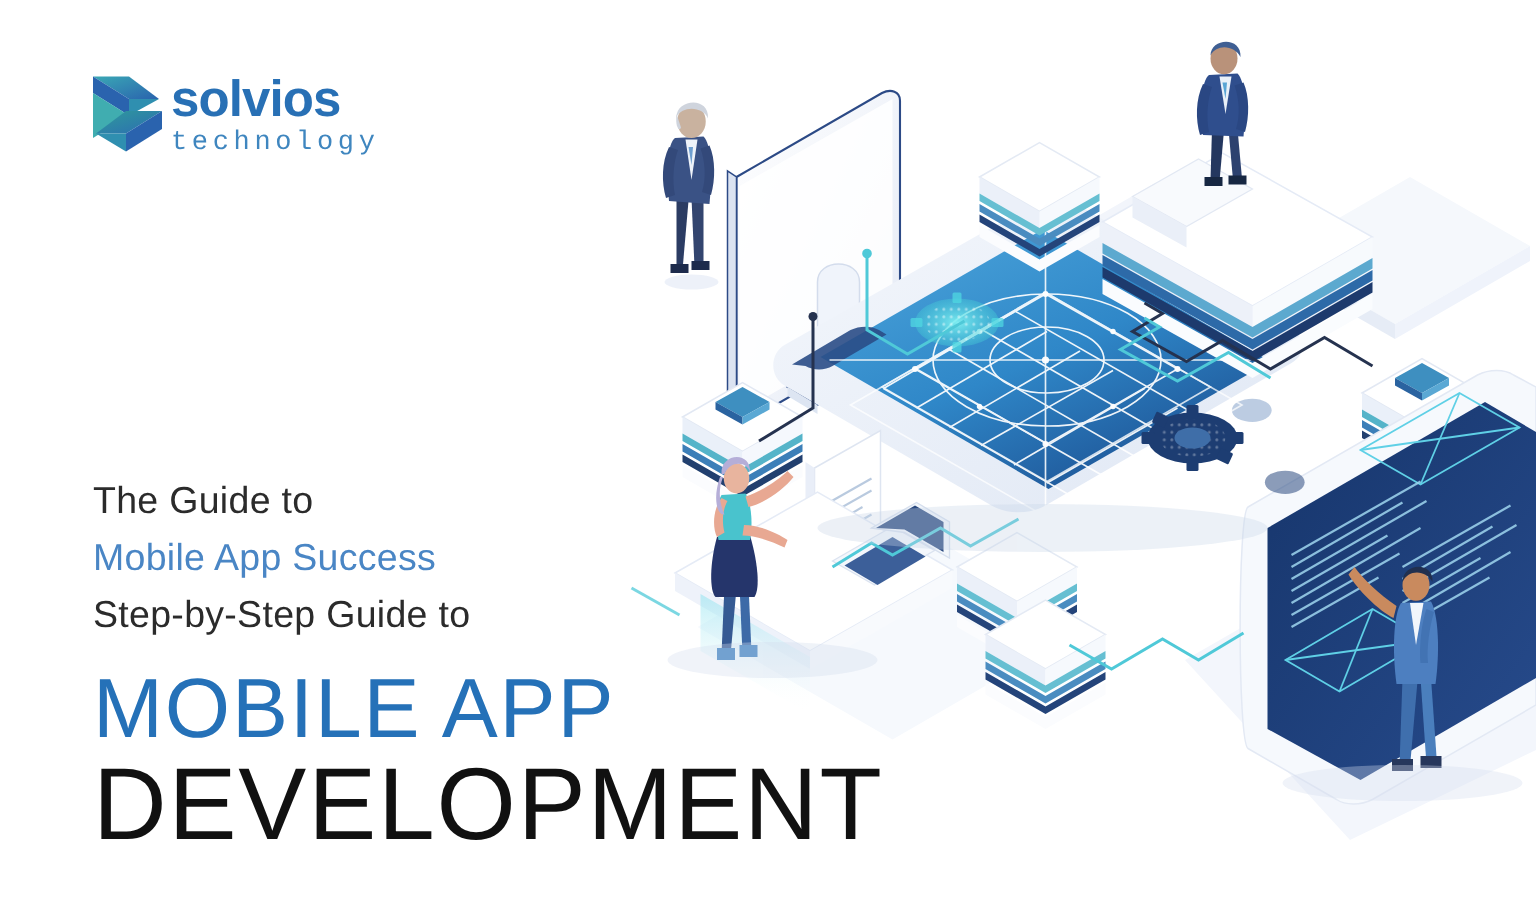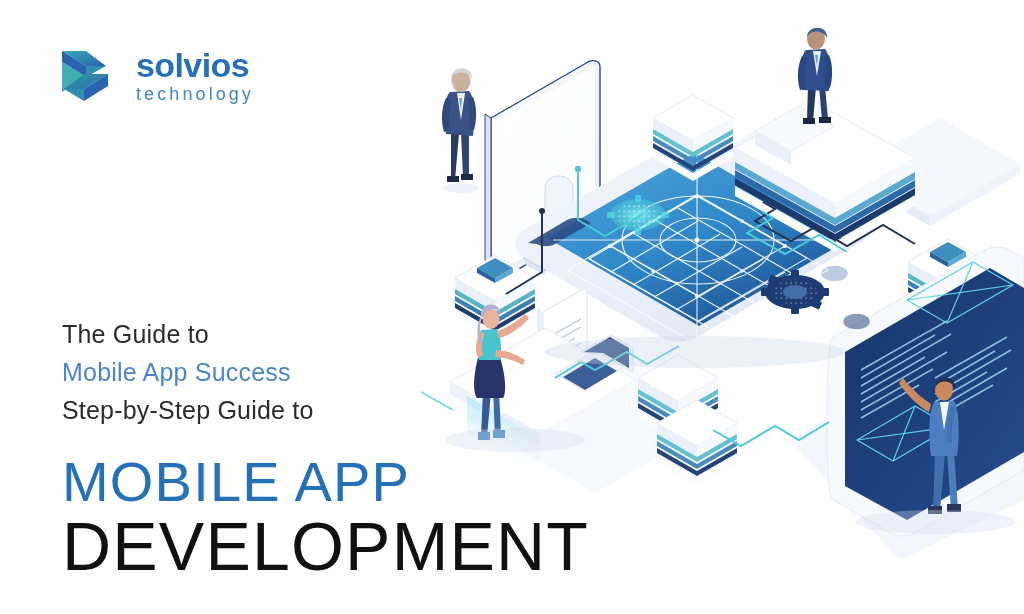--- a/index.html
+++ b/index.html
@@ -4,37 +4,37 @@
 <style>
   html,body{margin:0;padding:0;background:#ffffff;}
   body{
     width:1024px;height:614px;overflow:hidden;position:relative;
     font-family:"Liberation Sans", sans-serif;
     -webkit-font-smoothing:antialiased;
   }
   .stage{position:absolute;inset:0;background:#ffffff;}
 
   
-  .logo-block{position:absolute;left:62px;top:48px;display:flex;gap:28px;}
+  .logo-block{position:absolute;left:62px;top:48px;display:flex;align-items:center;gap:6px;}
   .logo-mark{width:46px;height:56px;position:relative;flex:none;}
   .logo-text{display:flex;flex-direction:column;line-height:1;}
   .logo-word{
     font-size:34px;font-weight:700;letter-spacing:-0.6px;
     color:#2870b5;font-family:"Liberation Sans", sans-serif;
   }
   .logo-sub{
     font-size:18px;font-weight:400;letter-spacing:3.1px;
-    color:#3f86bf;margin-top:3px;font-family:Liberation Sans, sans-serif;
+    color:#3f86bf;margin-top:3px;font-family:Liberation Mono, monospace;
   }
 
   
   .copy{position:absolute;left:62px;top:315px;}
   .kicker{font-size:25px;line-height:38px;color:#2b2b2b;font-weight:400;letter-spacing:.2px;white-space:nowrap;}
   .kicker.accent{color:#4a86c5;}
-  .title{margin-top:24px;}
+  .title{margin-top:14px;}
   .title-1{
     font-size:56px;line-height:58px;font-weight:400;color:#2571b8;
     letter-spacing:1.2px;white-space:nowrap;
   }
   .title-2{
     font-size:68px;line-height:62px;font-weight:400;color:#111111;
     letter-spacing:1.2px;white-space:nowrap;margin-top:4px;
   }
 
   

